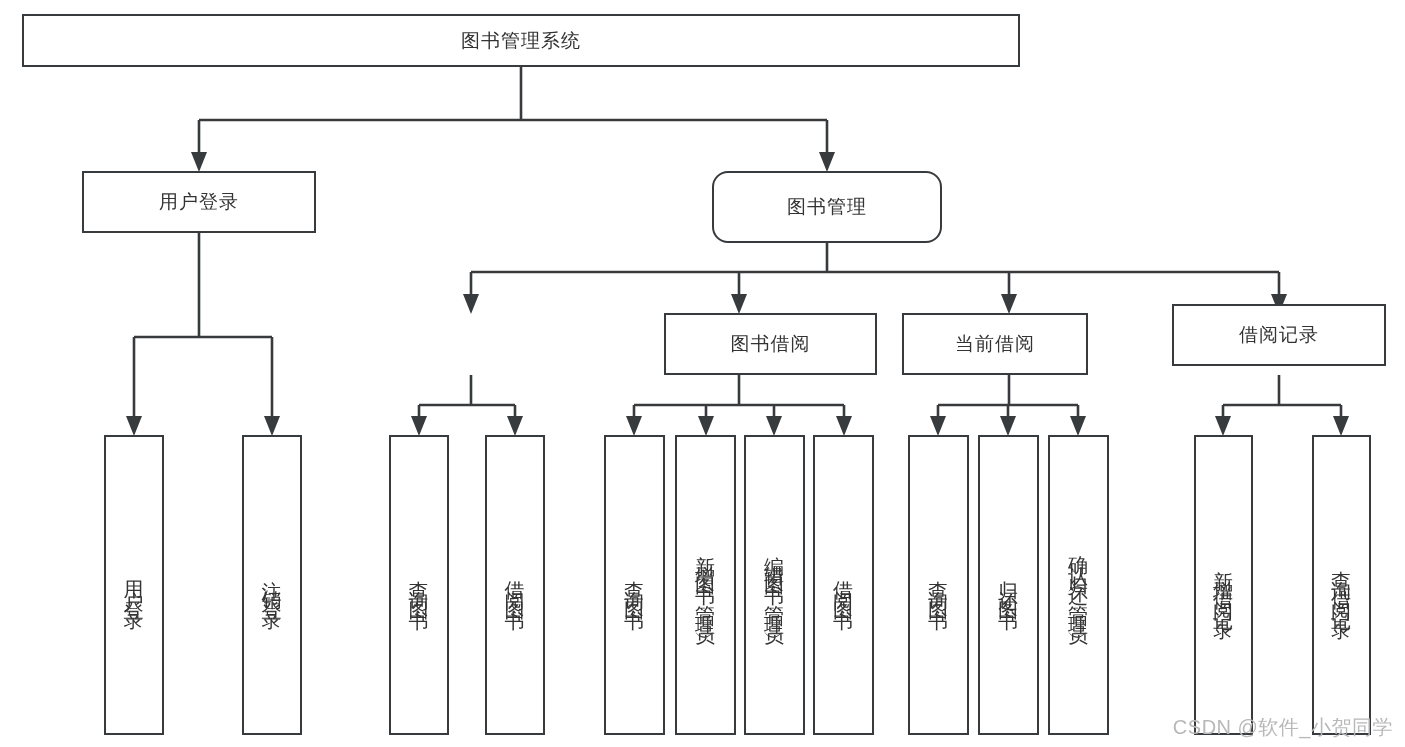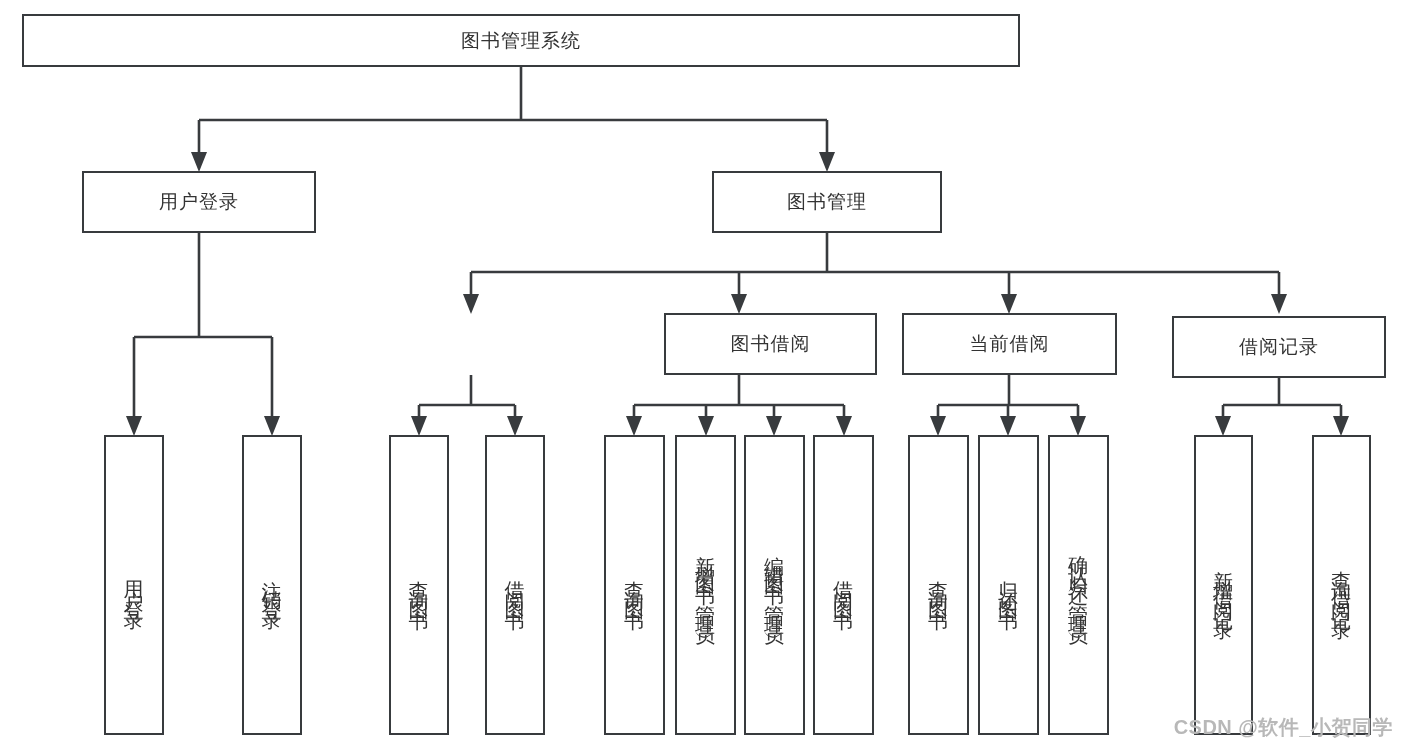--- a/index.html
+++ b/index.html
@@ -47,21 +47,20 @@
     color:var(--text-color);
   }
   .watermark{
     position:absolute;
     right:12px;bottom:6px;
     font-size:20px;
     color:var(--watermark-color);
     z-index:3;
     letter-spacing:0.5px;
     white-space:nowrap;
-    font-weight:bold;
   }
 </style>
 </head>
 <body>
 
 <div class="canvas">
 
   <svg class="connectors" viewBox="0 0 1405 747" aria-hidden="true">
 
     <path d="M521 67 V120 M199 120 H827 M199 120 V154 M827 120 V154"></path>
@@ -98,31 +97,31 @@
     <polygon points="1333,416 1349,416 1341,436"></polygon>
   </svg>
 
   <div class="box hbox" style="left:22px;top:14px;width:998px;height:53px;">
     <span>图书管理系统</span>
   </div>
 
   <div class="box hbox" style="left:82px;top:171px;width:234px;height:62px;">
     <span>用户登录</span>
   </div>
-  <div class="box hbox" style="left:712px;top:171px;width:230px;height:62px;">
+  <div class="box hbox" style="left:712px;top:171px;width:230px;height:72px;border-radius:16px;">
     <span>图书管理</span>
   </div>
 
   <div class="box hbox" style="left:664px;top:313px;width:213px;height:62px;">
     <span>图书借阅</span>
   </div>
-  <div class="box hbox" style="left:902px;top:313px;width:215px;height:62px;">
+  <div class="box hbox" style="left:902px;top:313px;width:186px;height:62px;">
     <span>当前借阅</span>
   </div>
-  <div class="box hbox" style="left:1172px;top:316px;width:214px;height:62px;align-items:center;">
+  <div class="box hbox" style="left:1172px;top:304px;width:214px;height:62px;align-items:center;">
     <span>借阅记录</span>
   </div>
 
   <div class="box vbox" style="left:104px;top:435px;width:60px;height:300px;">
     <span>用户登录</span>
   </div>
   <div class="box vbox" style="left:242px;top:435px;width:60px;height:300px;">
     <span>注销登录</span>
   </div>
 

